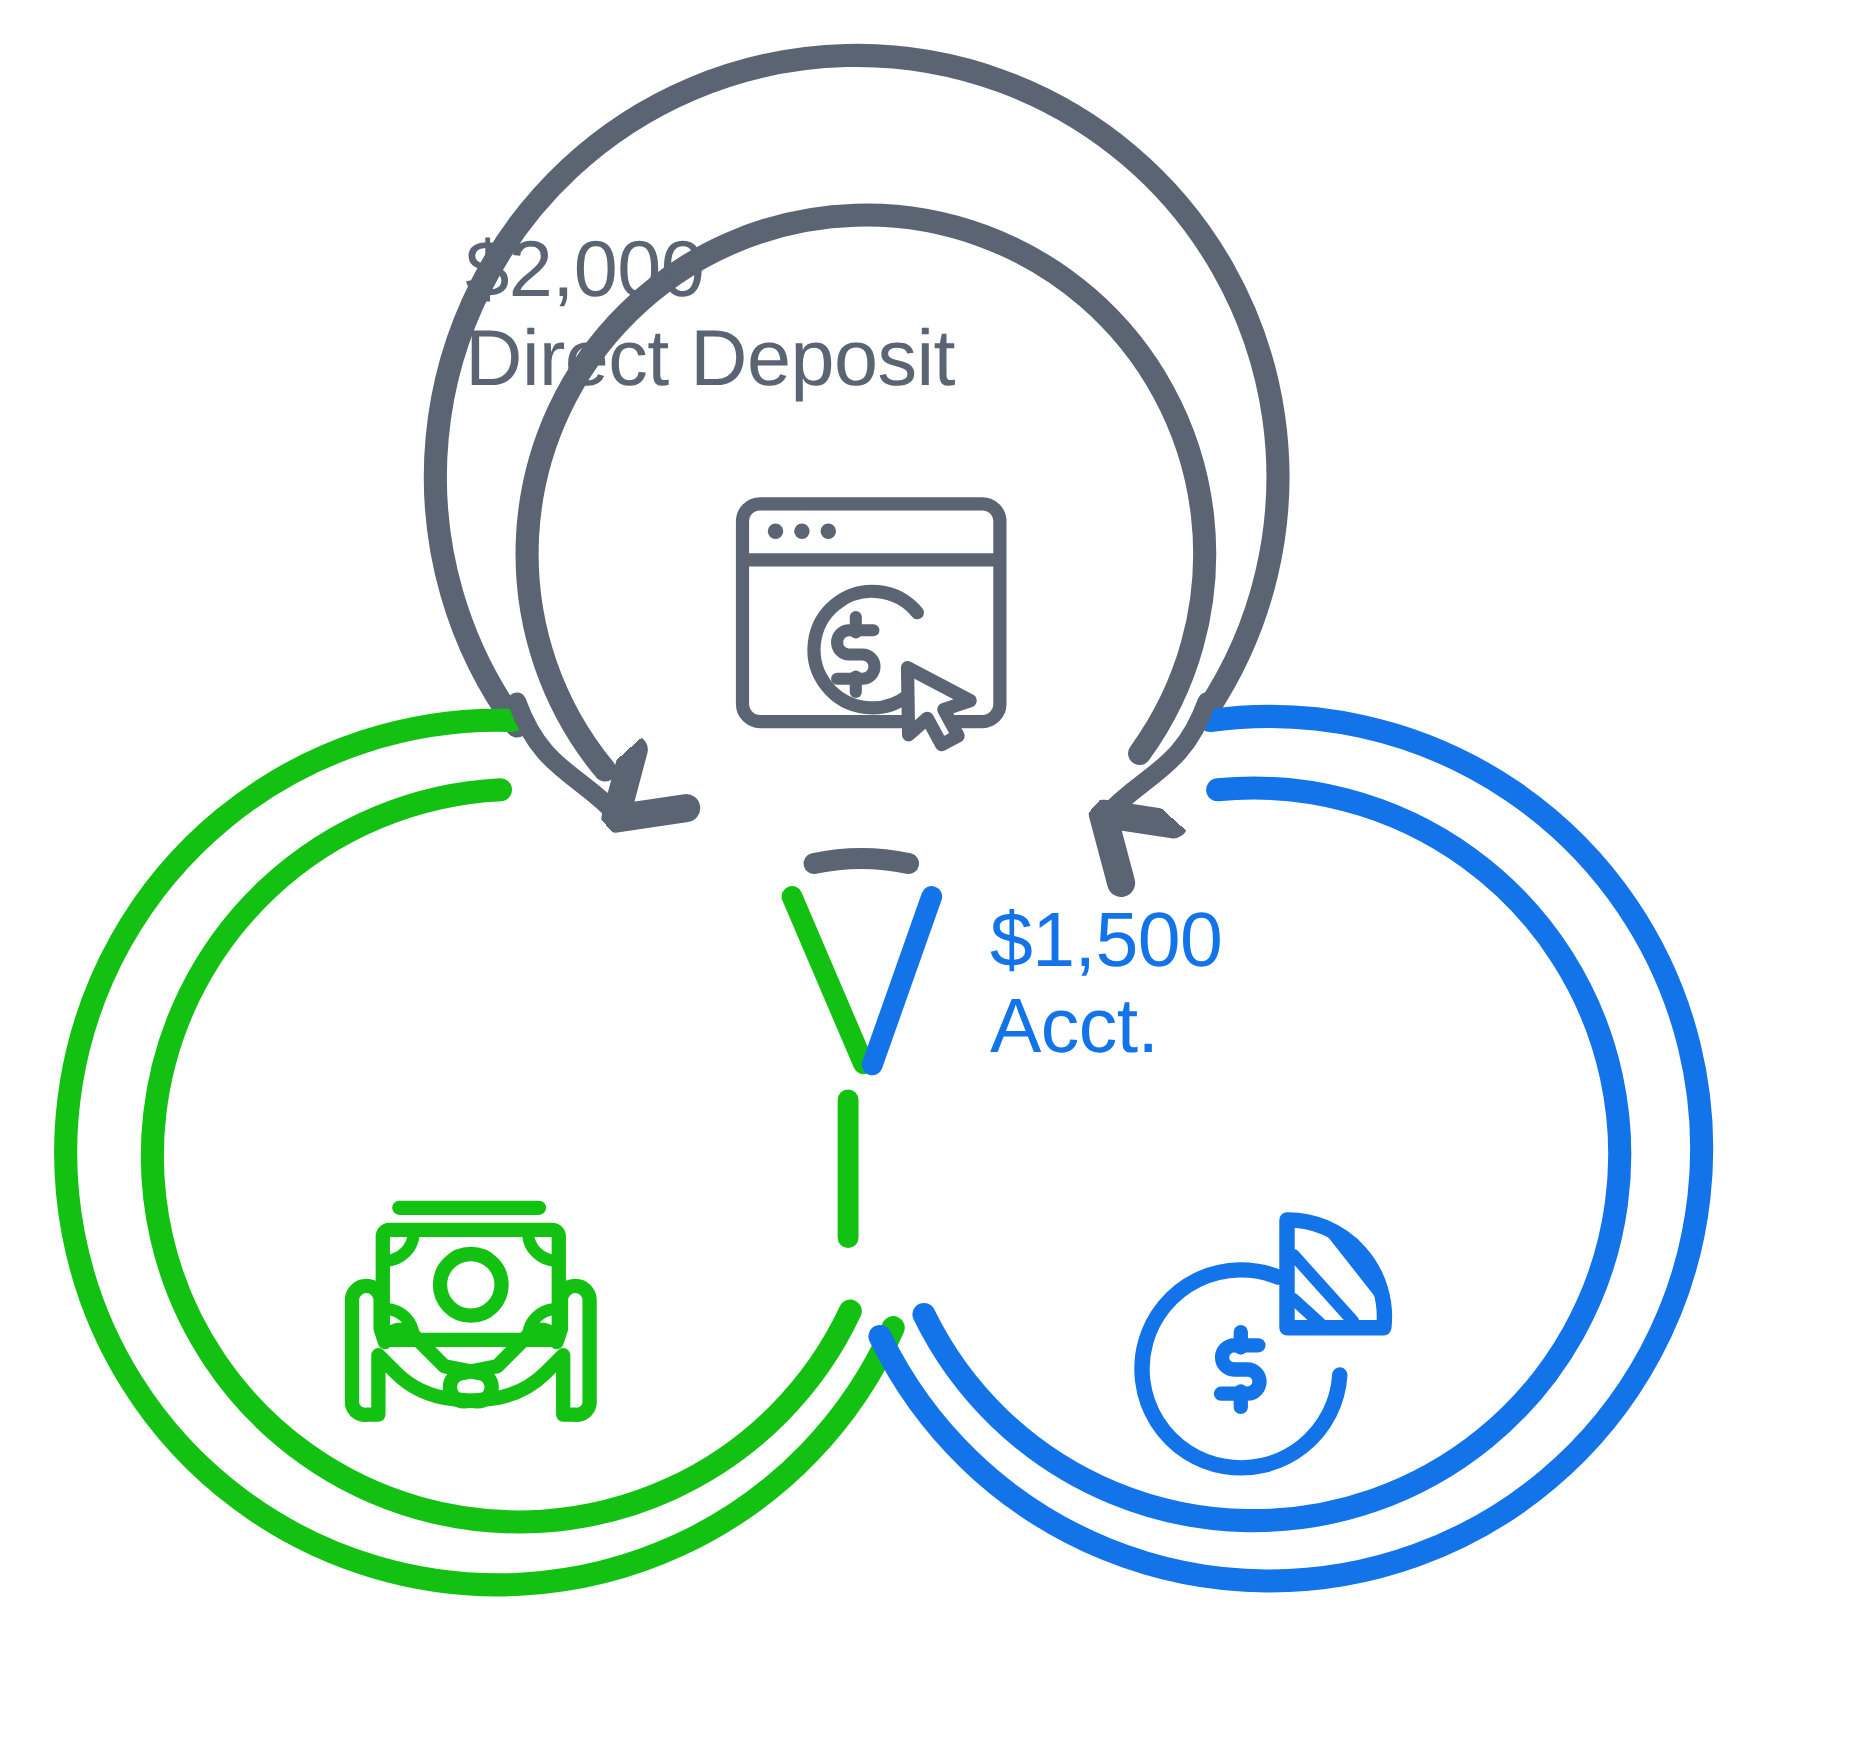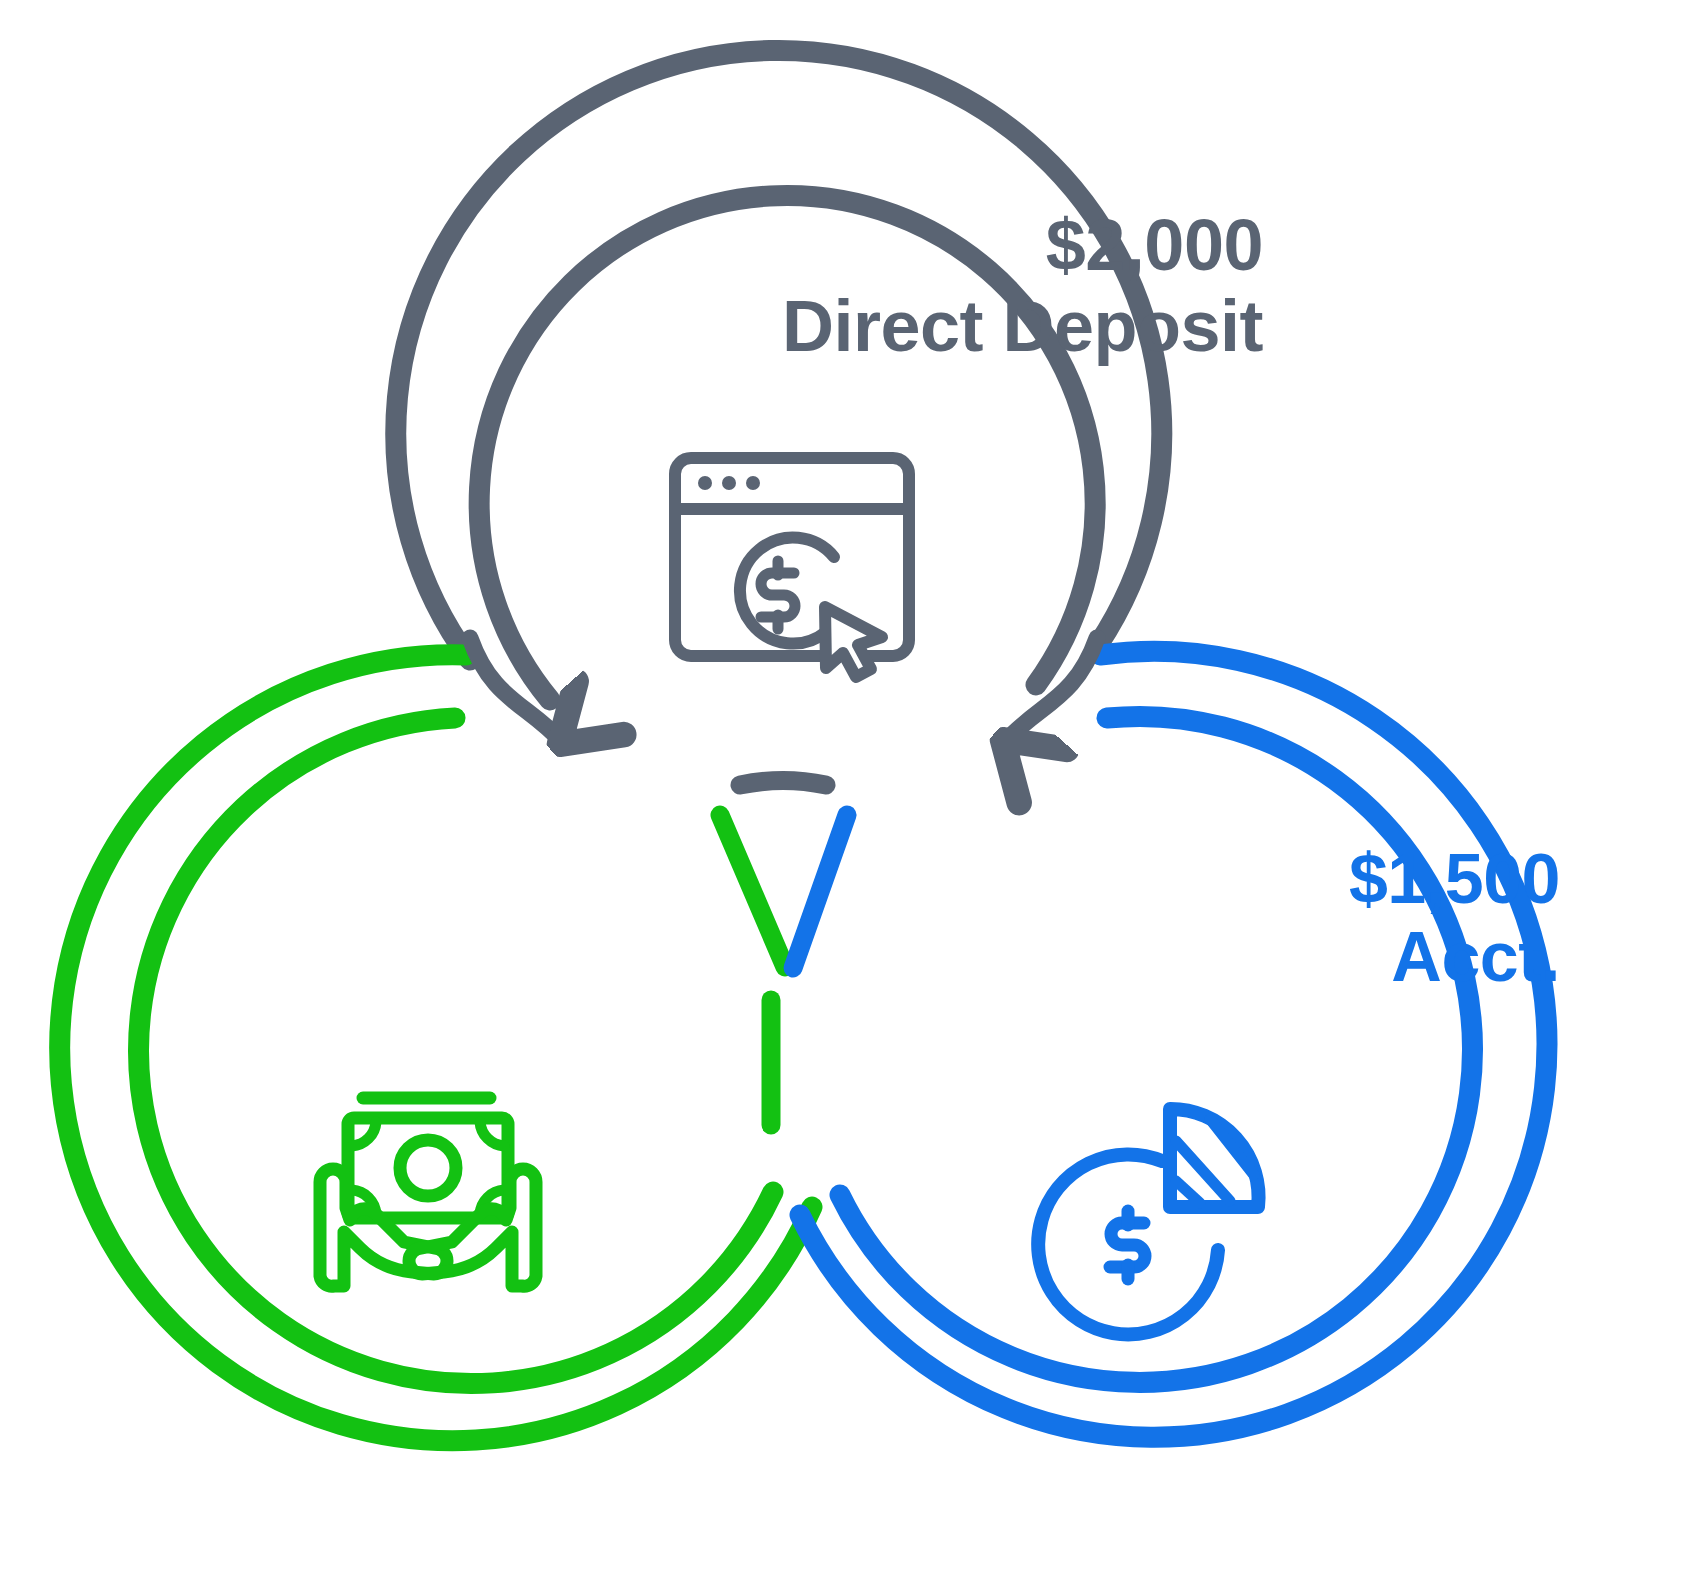--- a/index.html
+++ b/index.html
@@ -19,23 +19,23 @@
   }
   #diagram {
     position: absolute;
     left: 0;
     top: 0;
     width: 1686px;
     height: 1584px;
   }
   .label-block {
     position: absolute;
-    text-align: right;
+    text-align: left;
     line-height: 1.12;
-    font-weight: bold;
+    font-weight: normal;
     letter-spacing: -0.5px;
     white-space: nowrap;
   }
   .label-block .amount {
     display: block;
   }
   .label-block .caption {
     display: block;
   }
 
@@ -57,21 +57,21 @@
     width: 640px;
     color: #13C112;
     font-size: 70px;
   }
   #label-savings .amount { font-size: 70px; }
   #label-savings .caption { font-size: 70px; }
 
   
   #label-primary {
     left: 900px;
-    top: 840px;
+    top: 815px;
     width: 660px;
     color: #1373E8;
     font-size: 70px;
   }
   #label-primary .amount { font-size: 70px; }
   #label-primary .caption { font-size: 70px; }
 </style>
 </head>
 <body>
 

